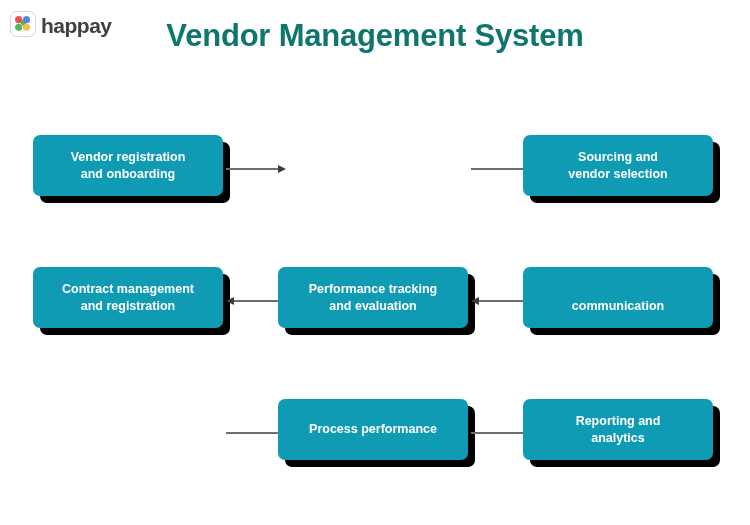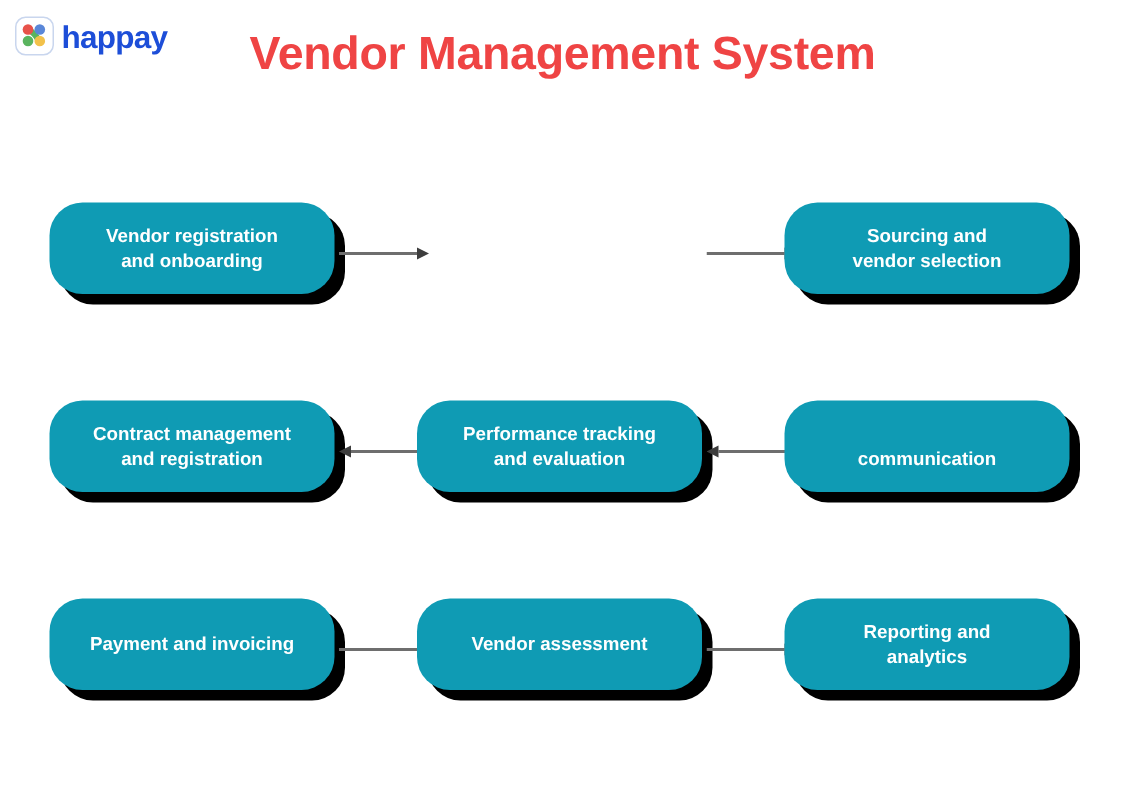--- a/index.html
+++ b/index.html
@@ -29,36 +29,36 @@
     height: 26px;
     border: 1.5px solid #c9d6ee;
     border-radius: 7px;
     background: #ffffff;
     box-sizing: border-box;
     display: block;
   }
   .brand-word {
     font-size: 21px;
     font-weight: 700;
-    color: #1d4ed8;
+    color: #404040;
     letter-spacing: -0.5px;
     line-height: 1;
     transform: translateY(1px);
   }
 
   
   .page-title {
     position: absolute;
     left: 0;
     right: 0;
     top: 16px;
     text-align: center;
     font-size: 31px;
     font-weight: 700;
-    color: #ef4444;
+    color: #0f766e;
     line-height: 1.30;
     letter-spacing: -0.2px;
   }
   .page-title .line {
     display: block;
   }
 
   
   .flow {
     position: absolute;
@@ -74,21 +74,21 @@
     height: 72px;
   }
   .row-1 { top: 135px; }
   .row-2 { top: 267px; padding-left: 28px; }
   .row-3 { top: 399px; }
 
   .node {
     position: absolute;
     width: 190px;
     height: 61px;
-    border-radius: 22px;
+    border-radius: 7px;
     background: #0f9bb4;
     color: #ffffff;
     display: flex;
     align-items: center;
     justify-content: center;
     text-align: center;
     font-size: 12.5px;
     font-weight: 700;
     line-height: 1.30;
     box-shadow: 7px 7px 0 0 #000000;
@@ -187,32 +187,29 @@
     </span>
     <div class="node col-3">
       <span>
         <br>
         <span>communication</span>
       </span>
     </div>
   </div>
 
   <div class="row row-3">
-    <div class="node col-1">
-      <span>Payment and invoicing</span>
-    </div>
     <span class="connector seg-a">
       <svg width="60" height="10" viewBox="0 0 60 10">
         <line x1="0" y1="5" x2="52" y2="5" stroke="#6e6e6e" stroke-width="2"></line>
         <polygon points="52,1 60,5 52,9" fill="#3d3d3d"></polygon>
       </svg>
     </span>
     <div class="node col-2">
       <span>
-        <span>Vendor assessment</span><br>
+        <span>Process performance</span><br>
       </span>
     </div>
     <span class="connector seg-b">
       <svg width="60" height="10" viewBox="0 0 60 10">
         <line x1="0" y1="5" x2="52" y2="5" stroke="#6e6e6e" stroke-width="2"></line>
         <polygon points="52,1 60,5 52,9" fill="#3d3d3d"></polygon>
       </svg>
     </span>
     <div class="node col-3">
       <span>

